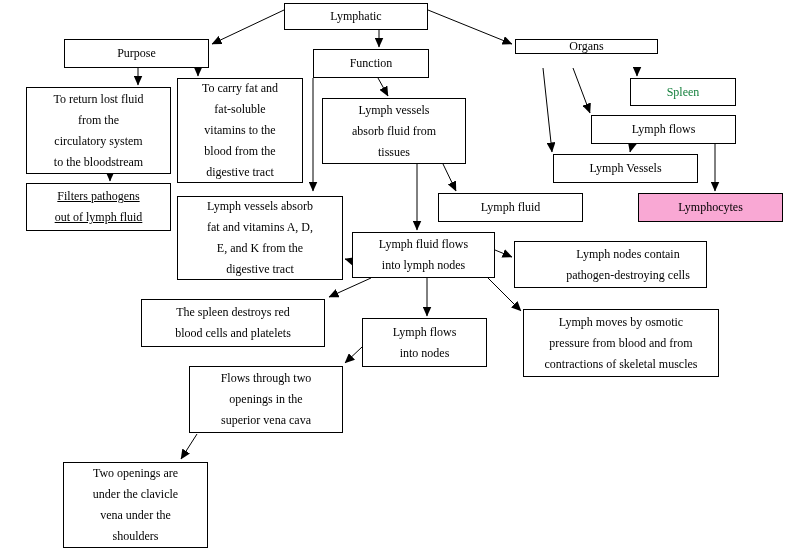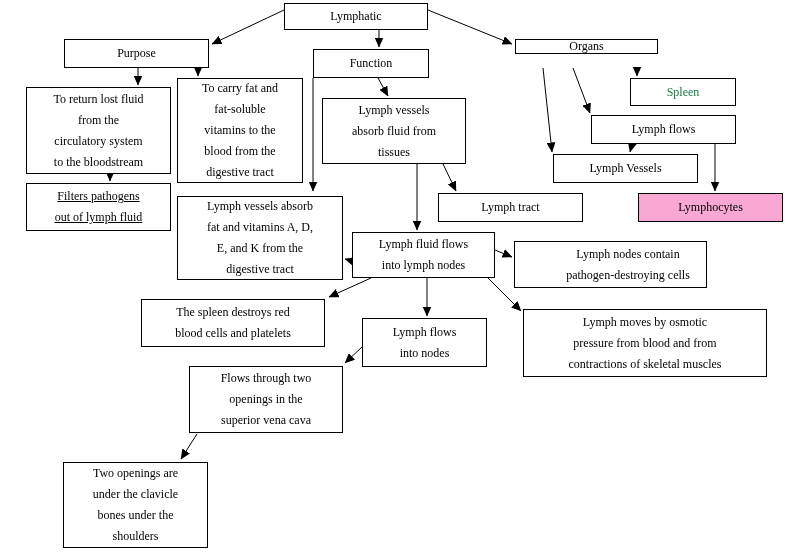--- a/index.html
+++ b/index.html
@@ -133,21 +133,21 @@
   <div class="node" style="left: 553px; top: 154px; width: 145px; height: 29px; border-color: rgb(0, 0, 0); background: rgb(255, 255, 255); color: rgb(0, 0, 0);">
     <span class="node-label">Lymph Vessels</span>
   </div>
 
   <div class="node" style="left: 26px; top: 183px; width: 145px; height: 48px; border-color: rgb(0, 0, 0); background: rgb(255, 255, 255); color: rgb(0, 0, 0); text-decoration: underline;">
     <span class="node-label">Filters pathogens
 out of lymph fluid</span>
   </div>
 
   <div class="node" style="left: 438px; top: 193px; width: 145px; height: 29px; border-color: rgb(0, 0, 0); background: rgb(255, 255, 255); color: rgb(0, 0, 0);">
-    <span class="node-label">Lymph tract</span>
+    <span class="node-label">Lymph fluid</span>
   </div>
 
   <div class="node" style="left: 638px; top: 193px; width: 145px; height: 29px; border-color: rgb(0, 0, 0); background: #f9a8d4; color: rgb(0, 0, 0);">
     <span class="node-label">Lymphocytes</span>
   </div>
 
   <div class="node" style="left: 177px; top: 196px; width: 166px; height: 84px; border-color: rgb(0, 0, 0); background: rgb(255, 255, 255); color: rgb(0, 0, 0);">
     <span class="node-label">Lymph vessels absorb
 fat and vitamins A, D,
 E, and K from the
@@ -162,37 +162,37 @@
   <div class="node" style="left: 514px; top: 241px; width: 193px; height: 47px; border-color: rgb(0, 0, 0); background: rgb(255, 255, 255); color: rgb(0, 0, 0); padding-left: 37px;">
     <span class="node-label">Lymph nodes contain
 pathogen-destroying cells</span>
   </div>
 
   <div class="node" style="left: 141px; top: 299px; width: 184px; height: 48px; border-color: rgb(0, 0, 0); background: rgb(255, 255, 255); color: rgb(0, 0, 0);">
     <span class="node-label">The spleen destroys red
 blood cells and platelets</span>
   </div>
 
-  <div class="node" style="left: 523px; top: 309px; width: 244px; height: 68px; border-color: rgb(0, 0, 0); background: rgb(255, 255, 255); color: rgb(0, 0, 0);">
+  <div class="node" style="left: 523px; top: 309px; width: 196px; height: 68px; border-color: rgb(0, 0, 0); background: rgb(255, 255, 255); color: rgb(0, 0, 0);">
     <span class="node-label">Lymph moves by osmotic
 pressure from blood and from
 contractions of skeletal muscles</span>
   </div>
 
   <div class="node" style="left: 362px; top: 318px; width: 125px; height: 49px; border-color: rgb(0, 0, 0); background: rgb(255, 255, 255); color: rgb(0, 0, 0);">
     <span class="node-label">Lymph flows
 into nodes</span>
   </div>
 
   <div class="node" style="left: 189px; top: 366px; width: 154px; height: 67px; border-color: rgb(0, 0, 0); background: rgb(255, 255, 255); color: rgb(0, 0, 0);">
     <span class="node-label">Flows through two
 openings in the
 superior vena cava</span>
   </div>
 
   <div class="node" style="left: 63px; top: 462px; width: 145px; height: 86px; border-color: rgb(0, 0, 0); background: rgb(255, 255, 255); color: rgb(0, 0, 0);">
     <span class="node-label">Two openings are
 under the clavicle
-bones under the
+vena under the
 shoulders</span>
   </div>
 </div>
 </div>
 
 </body></html>

